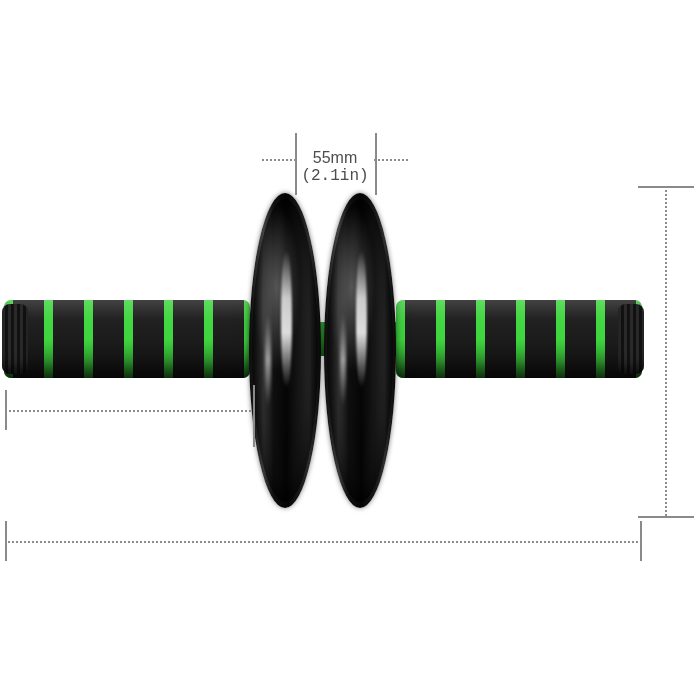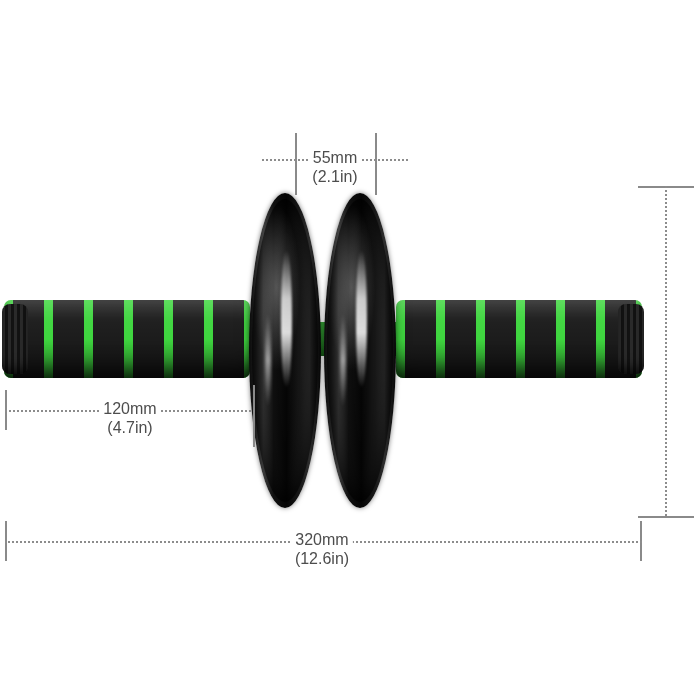--- a/index.html
+++ b/index.html
@@ -42,20 +42,21 @@
     color: #4d4d4d;
     font-size: 16px;
     line-height: 19px;
     text-align: center;
     white-space: nowrap;
     background: #ffffff;
     padding: 0 4px;
   }
   .dim-label .sub {
     display: block;
+    font-family: Liberation Mono, monospace;
   }
 
   
   #product {
     position: absolute;
     left: 0;
     top: 0;
     width: 700px;
     height: 700px;
   }
@@ -215,30 +216,22 @@
   <div class="tick-v" style="left:375px; top:133px; height:62px;"></div>
   <div class="dim-line-h" style="left:262px; top:159px; width:146px;"></div>
   <div class="dim-label" style="left:335px; top:148px; transform:translateX(-50%);">
     <span>55mm</span>
     <span class="sub">(2.1in)</span>
   </div>
 
   <div class="tick-v" style="left:253px; top:385px; height:62px;"></div>
   <div class="tick-v" style="left:5px; top:390px; height:40px;"></div>
   <div class="dim-line-h" style="left:5px; top:410px; width:250px;"></div>
-  <div class="dim-label" style="left:130px; top:399px; transform:translateX(-50%);">
-    <span>120mm</span>
-    <span class="sub">(4.7in)</span>
-  </div>
 
   <div class="tick-h" style="left:638px; top:186px; width:56px;"></div>
   <div class="tick-h" style="left:638px; top:516px; width:56px;"></div>
   <div class="dim-line-v" style="left:665px; top:186px; height:330px;"></div>
 
   <div class="tick-v" style="left:5px; top:521px; height:40px;"></div>
   <div class="tick-v" style="left:640px; top:521px; height:40px;"></div>
   <div class="dim-line-h" style="left:5px; top:541px; width:637px;"></div>
-  <div class="dim-label" style="left:322px; top:530px; transform:translateX(-50%);">
-    <span>320mm</span>
-    <span class="sub">(12.6in)</span>
-  </div>
 
 </div>
 
 </body></html>

